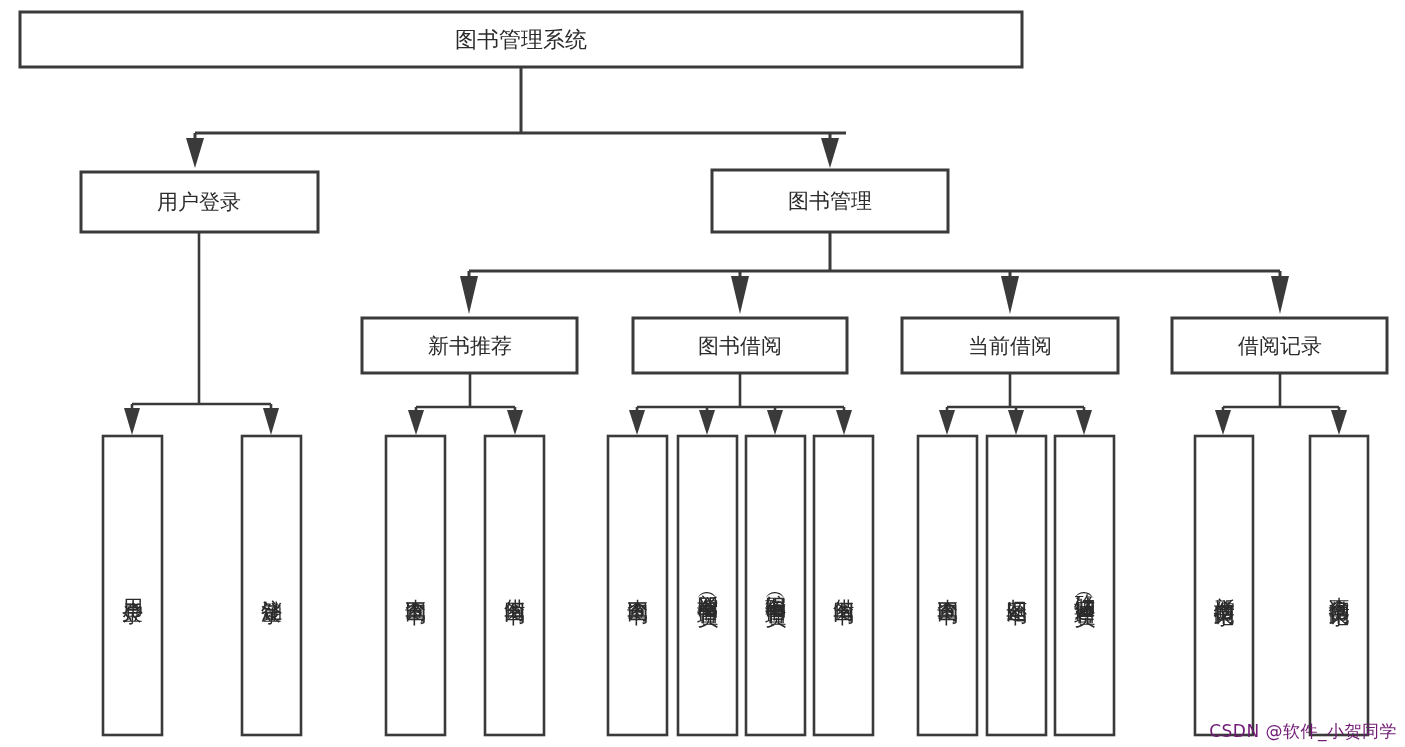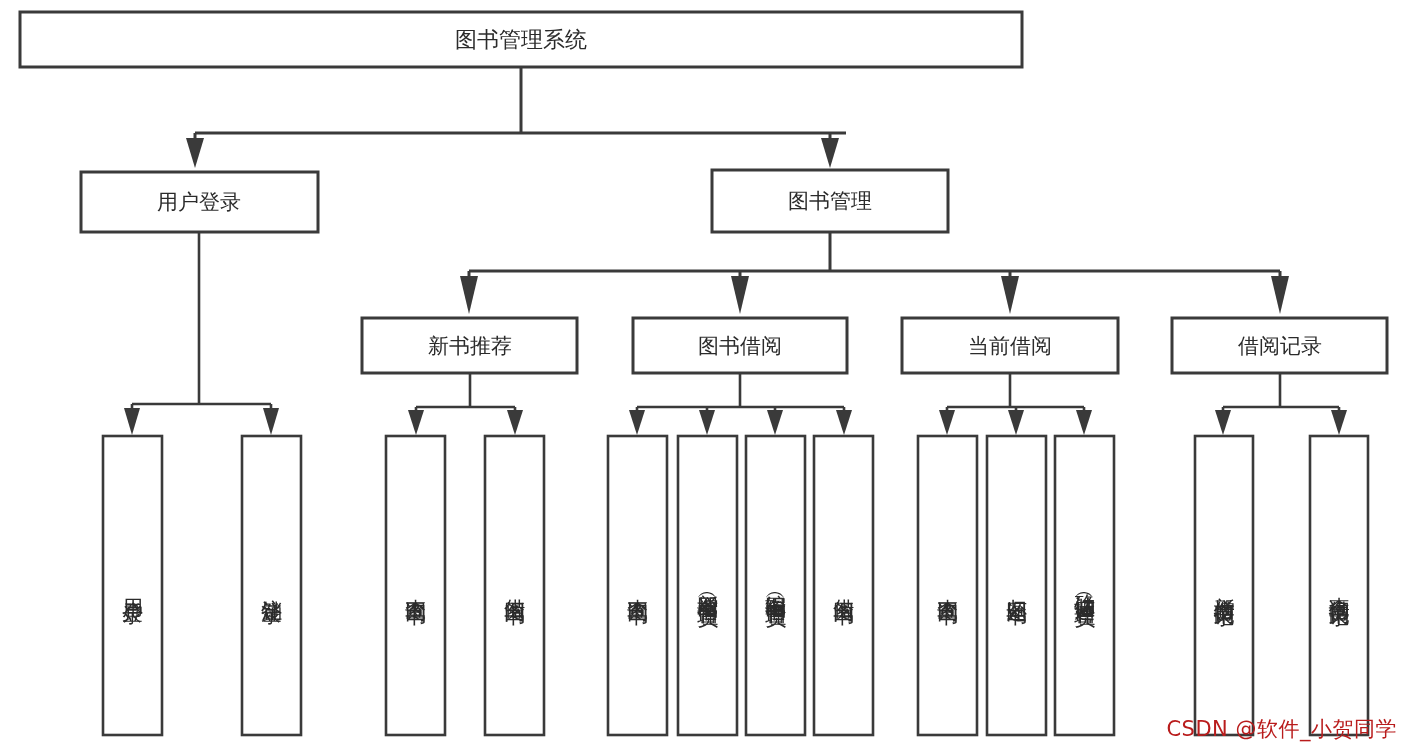--- a/index.html
+++ b/index.html
@@ -74,22 +74,22 @@
     pointer-events: none;
     display: flex;
     align-items: center;
     justify-content: center;
   }
   .watermark {
     position: absolute;
     right: 8px;
     bottom: 4px;
     font-family: "DejaVu Sans", "Liberation Sans", sans-serif;
-    font-size: 21px;
-    color: #b91c1c;
+    font-size: 17px;
+    color: #701a75;
     letter-spacing: 0.5px;
     white-space: nowrap;
   }
 </style>
 </head>
 <body>
 
 <div id="diagram-root">
 
   <svg id="flow-svg" viewBox="0 0 1405 747">

